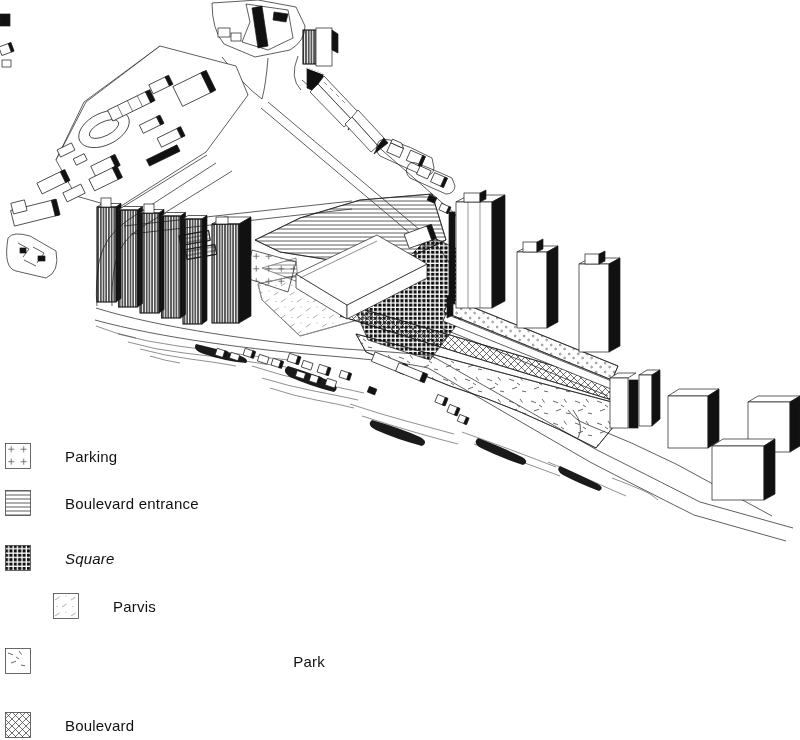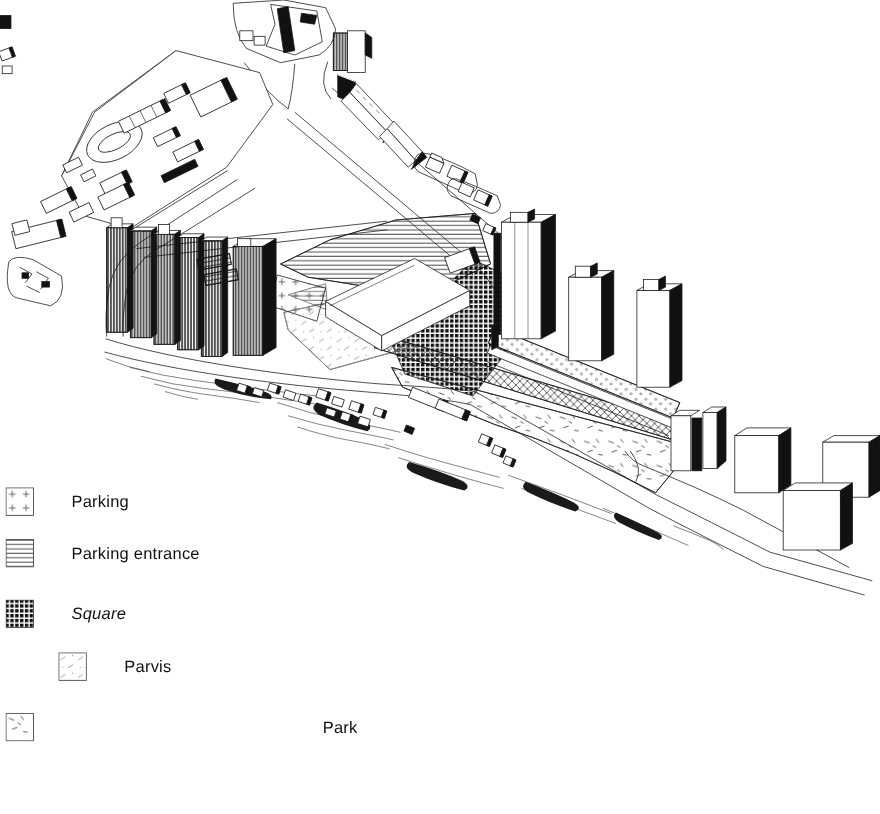--- a/index.html
+++ b/index.html
@@ -456,21 +456,21 @@
     <svg class="swatch" viewBox="0 0 26 26">
       <rect class="swatch-fill" x="0.5" y="0.5" width="25" height="25" fill="url(#pat-parking)" stroke="#444" stroke-width="0.8"></rect>
     </svg>
     <span class="legend-label">Parking</span>
   </div>
 
   <div class="legend-row">
     <svg class="swatch" viewBox="0 0 26 26">
       <rect class="swatch-fill" x="0.5" y="0.5" width="25" height="25" fill="url(#pat-hlines)" stroke="#444" stroke-width="0.8"></rect>
     </svg>
-    <span class="legend-label">Parking entrance</span>
+    <span class="legend-label">Boulevard entrance</span>
   </div>
 
   <div class="legend-row">
     <svg class="swatch" viewBox="0 0 26 26">
       <rect class="swatch-fill" x="0.5" y="0.5" width="25" height="25" fill="url(#pat-grid)" stroke="#444" stroke-width="0.8"></rect>
     </svg>
     <span class="legend-label">Square</span>
   </div>
 
   <div class="legend-row">
@@ -480,15 +480,21 @@
     <span class="legend-label">Parvis</span>
   </div>
 
   <div class="legend-row">
     <svg class="swatch" viewBox="0 0 26 26">
       <rect class="swatch-fill" x="0.5" y="0.5" width="25" height="25" fill="url(#pat-park)" stroke="#444" stroke-width="0.8"></rect>
     </svg>
     <span class="legend-label">Park</span>
   </div>
 
+  <div class="legend-row">
+    <svg class="swatch" viewBox="0 0 26 26">
+      <rect class="swatch-fill" x="0.5" y="0.5" width="25" height="25" fill="url(#pat-cross)" stroke="#444" stroke-width="0.8"></rect>
+    </svg>
+    <span class="legend-label">Boulevard</span>
+  </div>
 </div>
 
 </div>
 
 </body></html>

